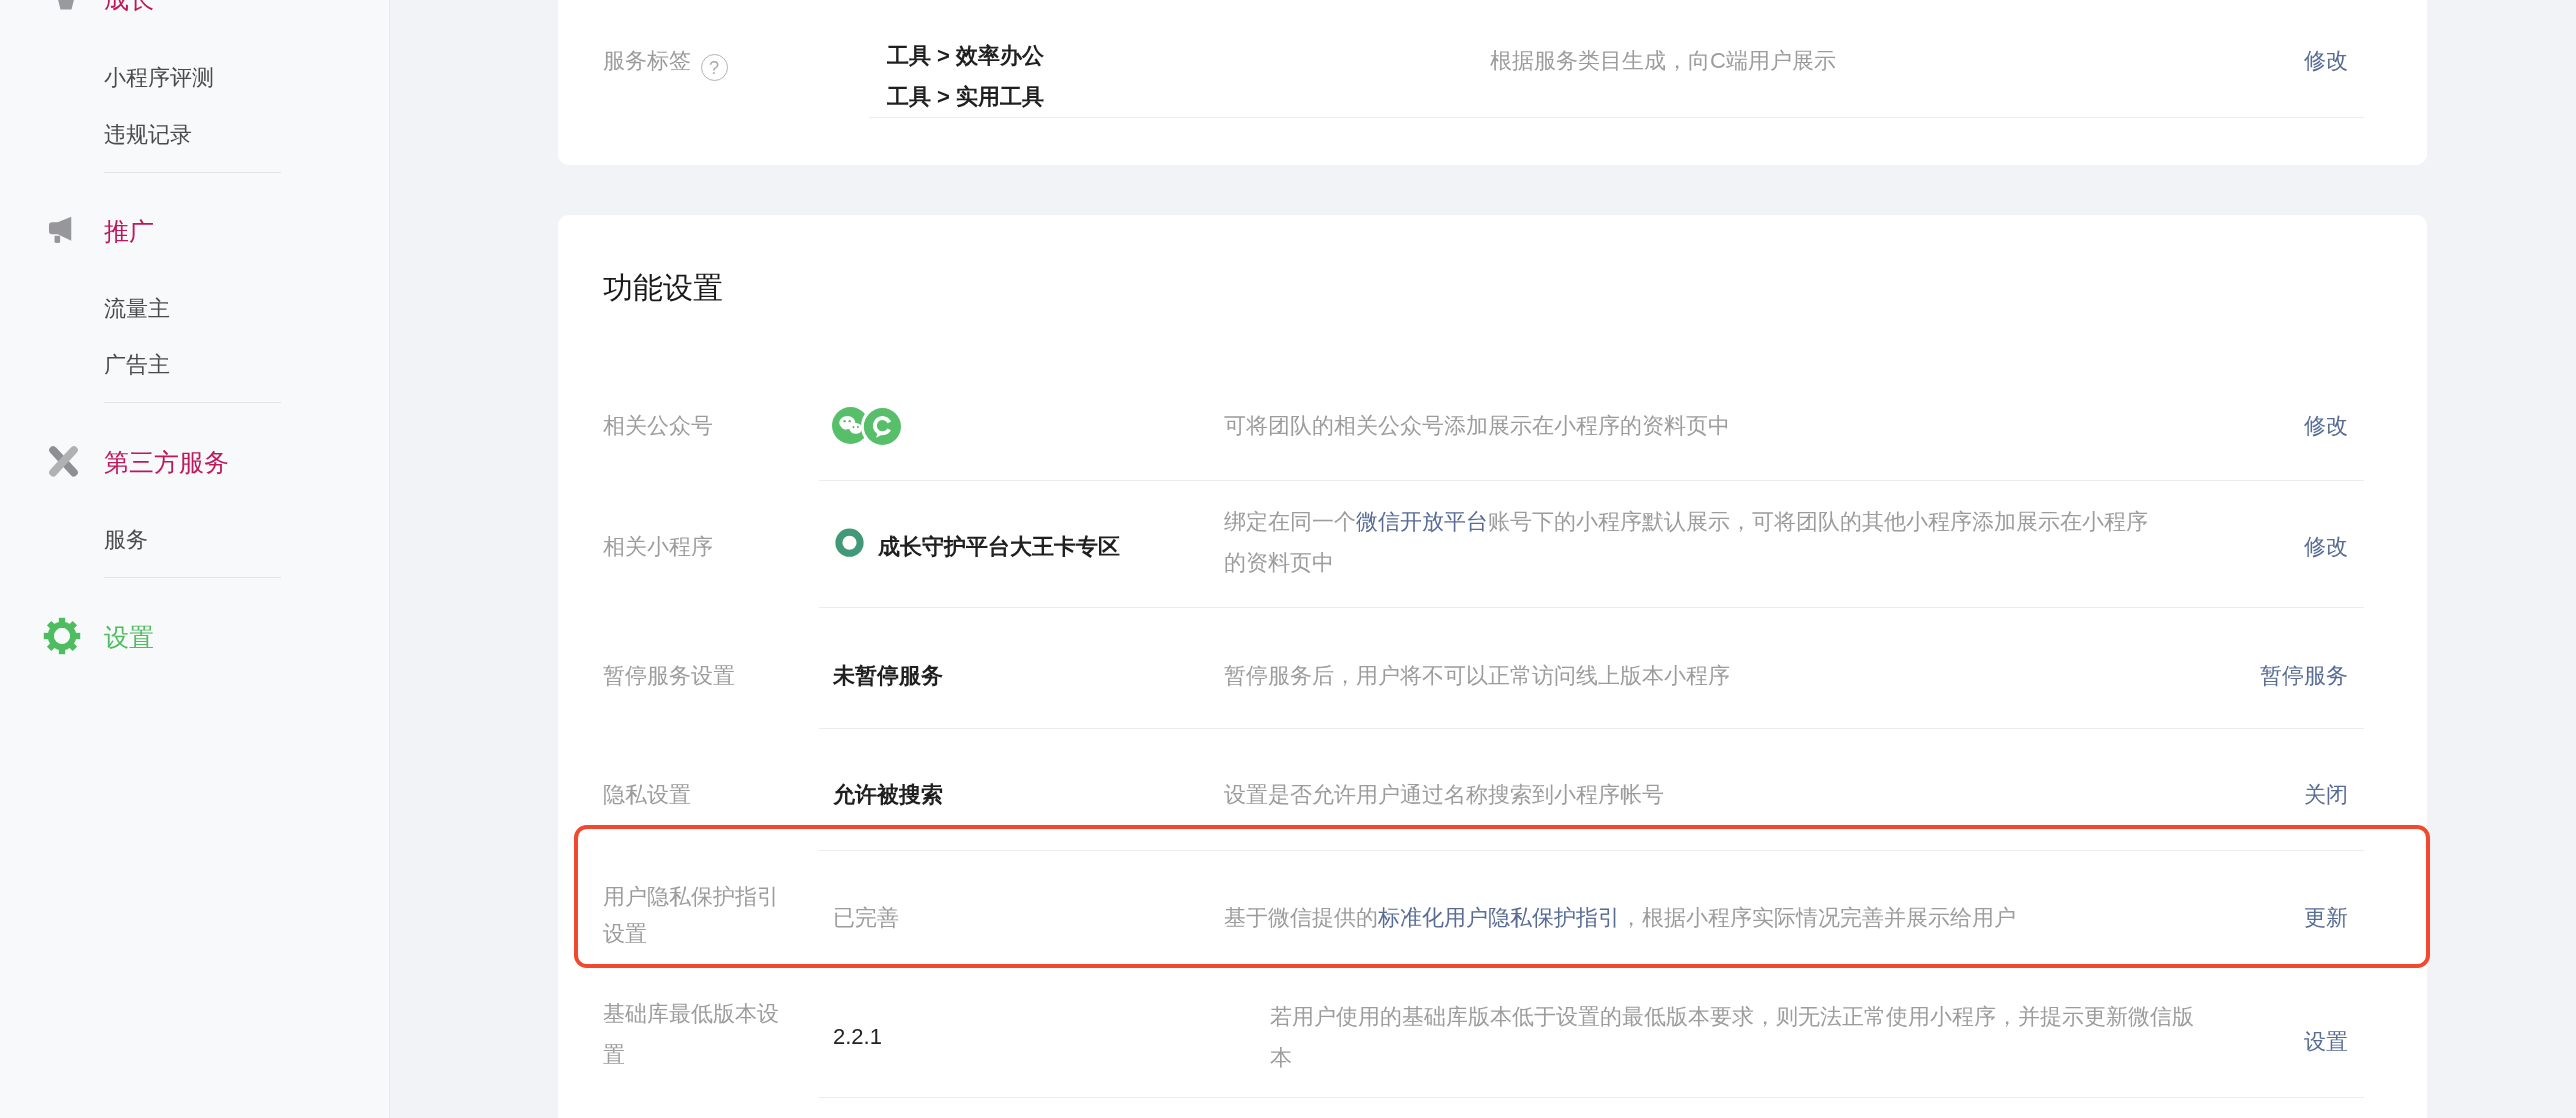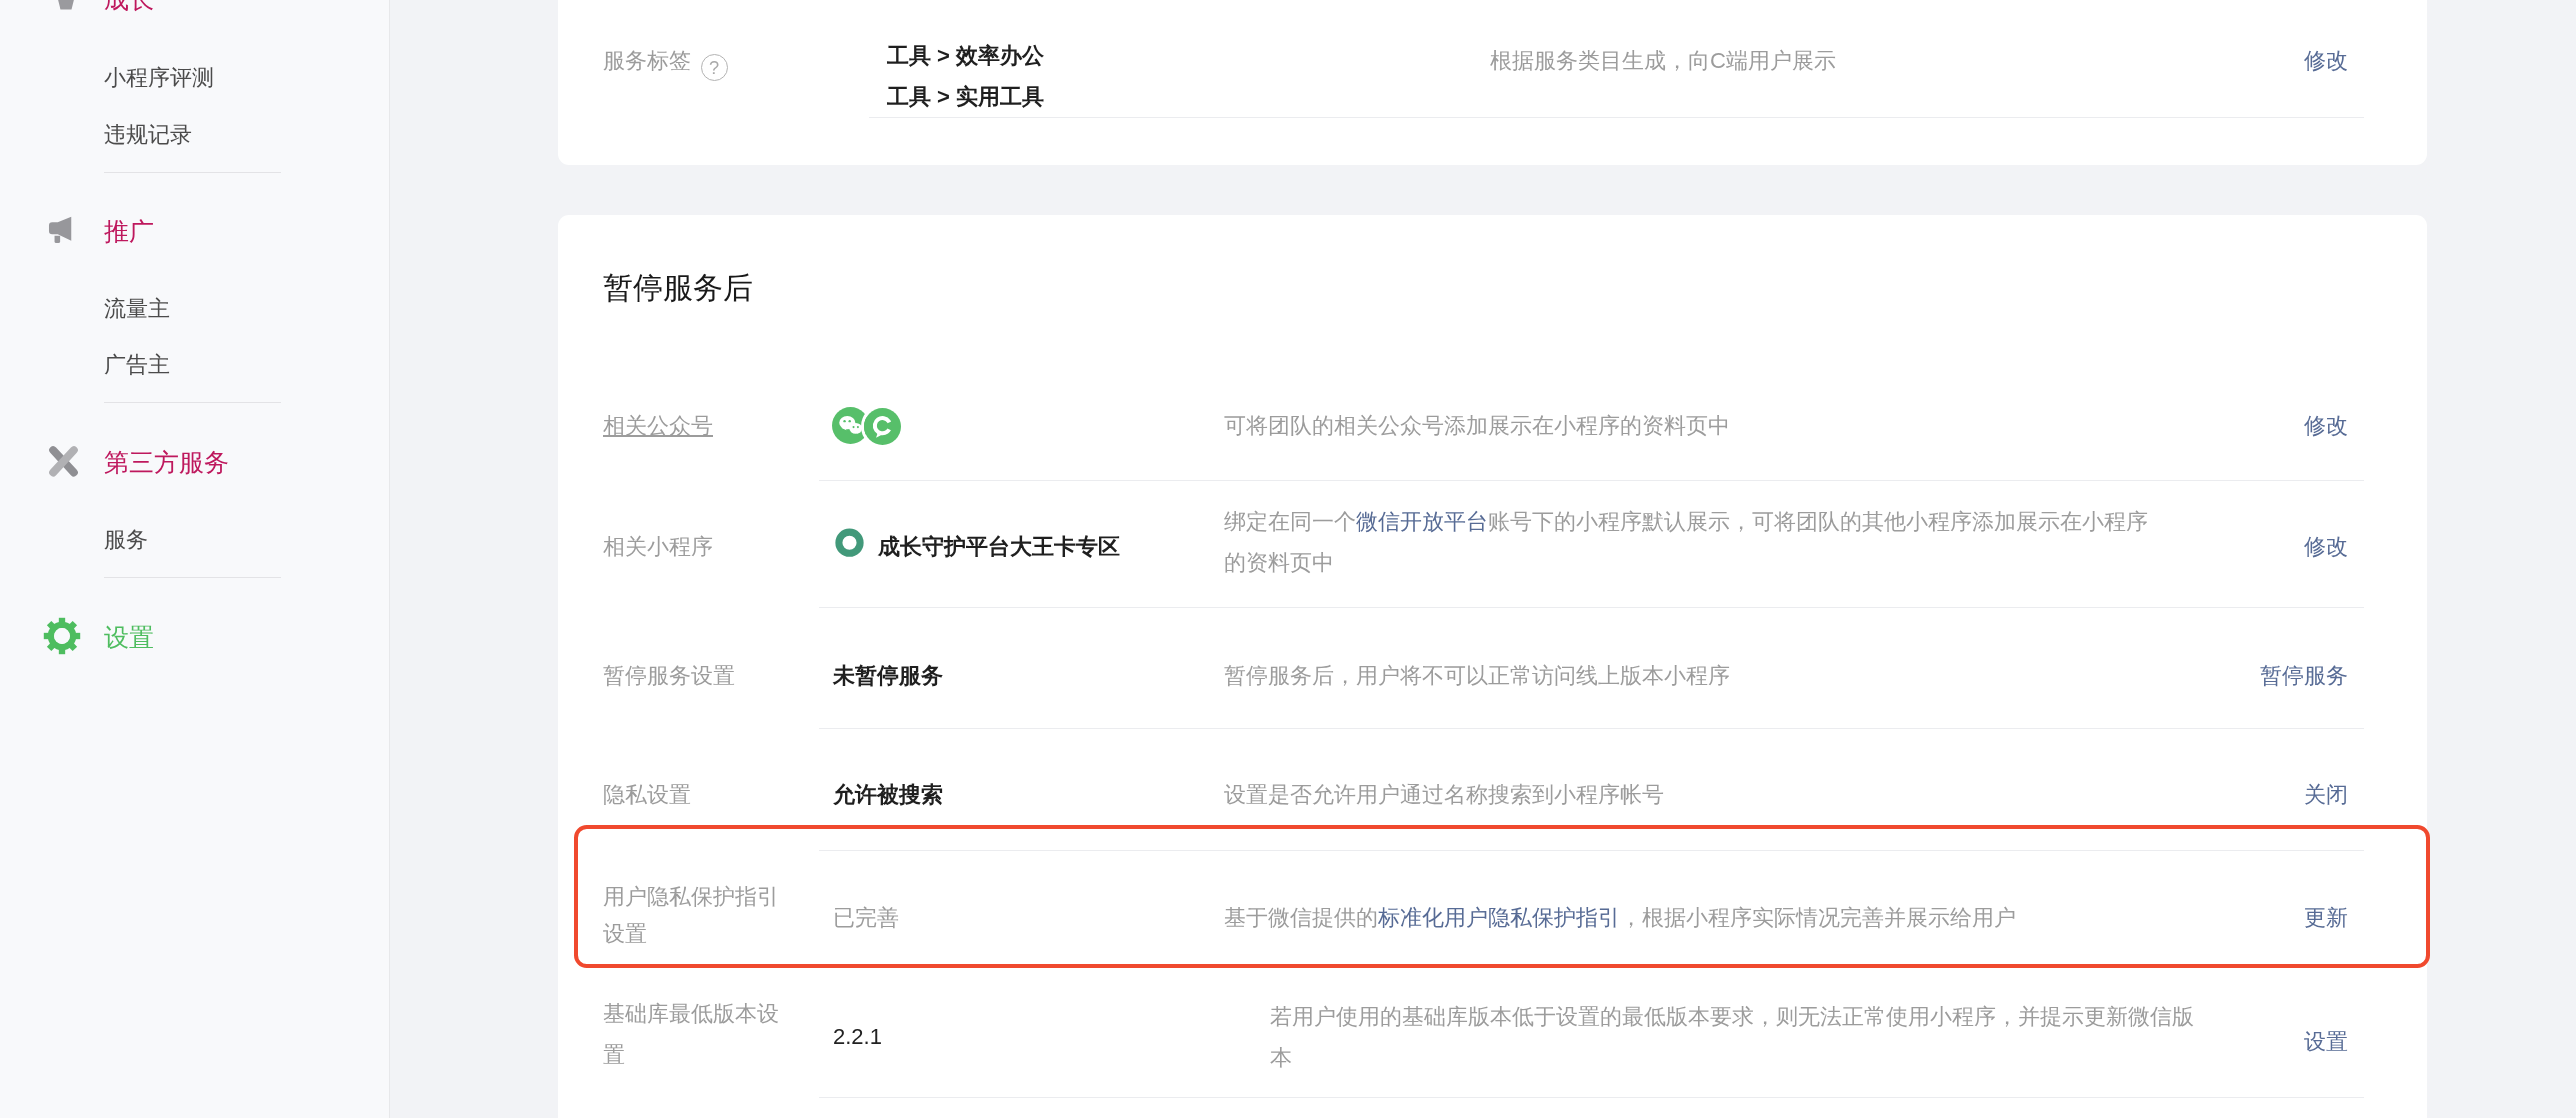--- a/index.html
+++ b/index.html
@@ -132,23 +132,23 @@
     <div>工具 &gt; 效率办公</div>
     <div>工具 &gt; 实用工具</div>
   </div>
   <div class="abs desc" style="left:932px; top:142px;">根据服务类目生成，向C端用户展示</div>
   <div class="abs link action" style="right:79px; top:142px;">修改</div>
   <div class="row-divider" style="left:311px; top:213px;"></div>
 </div>
 
 <div class="card" id="card2">
 
-  <div class="abs c2-title" style="left:45px; top:53px;">暂停服务后</div>
-
-  <div class="abs lbl" style="left:45px; top:196px;text-decoration:underline;">相关公众号</div>
+  <div class="abs c2-title" style="left:45px; top:53px;">功能设置</div>
+
+  <div class="abs lbl" style="left:45px; top:196px;">相关公众号</div>
   <div class="abs icon-stack" style="left:274px; top:190px;">
     <span style="display:block;">
       <svg width="37" height="37" viewBox="0 0 46 46">
         <circle cx="23" cy="23" r="23" fill="#57bf6a"></circle>
         <ellipse cx="19" cy="19.5" rx="10" ry="8.3" fill="#fff"></ellipse>
         <path d="M12 26 l6 3 -2 -5 z" fill="#fff"></path>
         <circle cx="15.6" cy="17.6" r="1.5" fill="#57bf6a"></circle>
         <circle cx="22" cy="17.6" r="1.5" fill="#57bf6a"></circle>
         <ellipse cx="29.5" cy="26.5" rx="8" ry="6.7" fill="#fff"></ellipse>
         <path d="M36 31 l-5 2 2 -4 z" fill="#fff"></path>

